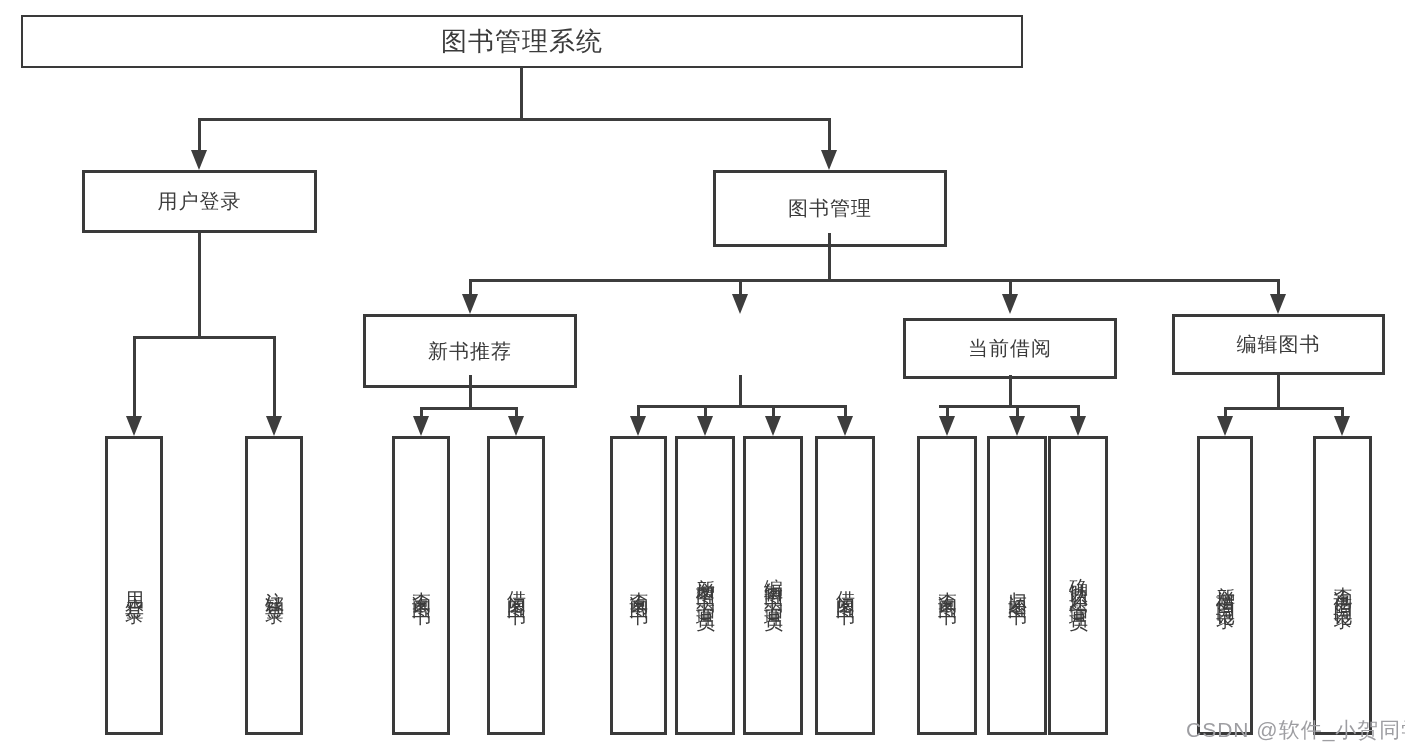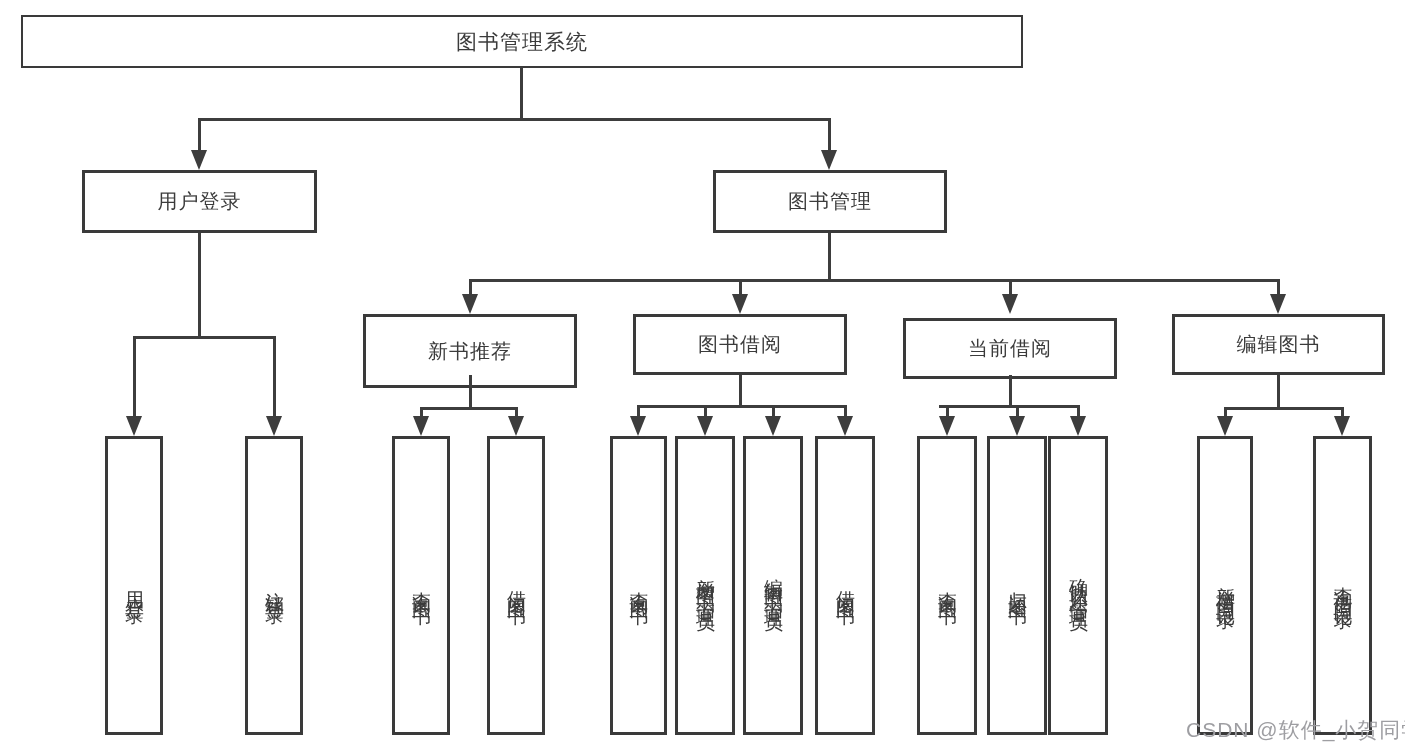--- a/index.html
+++ b/index.html
@@ -16,21 +16,21 @@
     box-sizing:border-box;
     background:#ffffff;
     border:3px solid var(--border);
     display:flex;
     align-items:center;
     justify-content:center;
     color:var(--text);
     font-size:20px;
     letter-spacing:1px;
   }
-  .node.root{border-width:2px;font-size:21px;}
+  .node.root{border-width:2px;font-size:26px;}
   .node.leaf{
     writing-mode:vertical-rl;
     text-orientation:mixed;
     font-size:19px;
     letter-spacing:5px;
     line-height:1.1;
   }
   .vline{position:absolute;width:3px;background:var(--line);}
   .hline{position:absolute;height:3px;background:var(--line);}
   .arrow{
@@ -58,25 +58,24 @@
 </style>
 </head>
 <body>
 
 <div id="canvas">
 
   <div class="node root" style="left:21px;top:15px;width:1002px;height:53px;">图书管理系统</div>
 
   <div class="node" style="left:82px;top:170px;width:235px;height:63px;">用户登录</div>
 
-  <div class="node" style="left:713px;top:170px;width:234px;height:63px;text-align:center;">图书管理</div>
+  <div class="node" style="left:713px;top:170px;width:234px;height:77px;text-align:center;">图书管理</div>
 
   <div class="node" style="left:363px;top:314px;width:214px;height:74px;">新书推荐</div>
 
-  <div class="node" style="left:633px;top:314px;width:214px;height:61px;">图书借阅</div>
 
   <div class="node" style="left:903px;top:318px;width:214px;height:61px;">当前借阅</div>
 
   <div class="node" style="left:1172px;top:314px;width:213px;height:61px;">编辑图书</div>
 
   <div class="node leaf" style="left:105px;top:436px;width:58px;height:299px;">用户登录</div>
 
   <div class="node leaf" style="left:245px;top:436px;width:58px;height:299px;">注销登录</div>
 
   <div class="node leaf" style="left:392px;top:436px;width:58px;height:299px;">查询图书</div>

